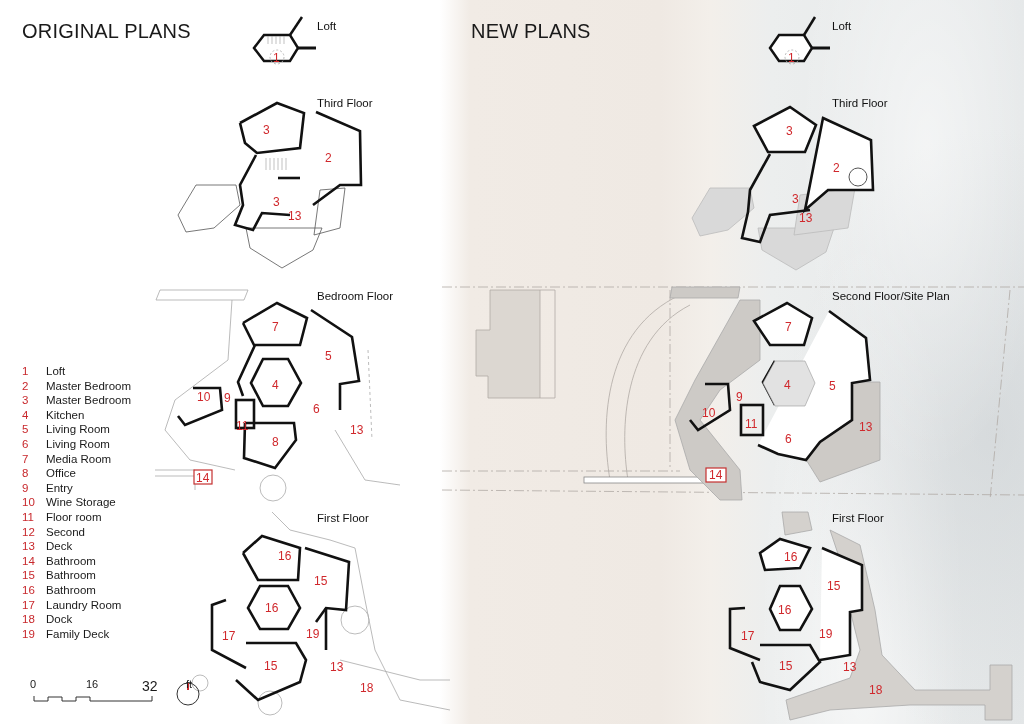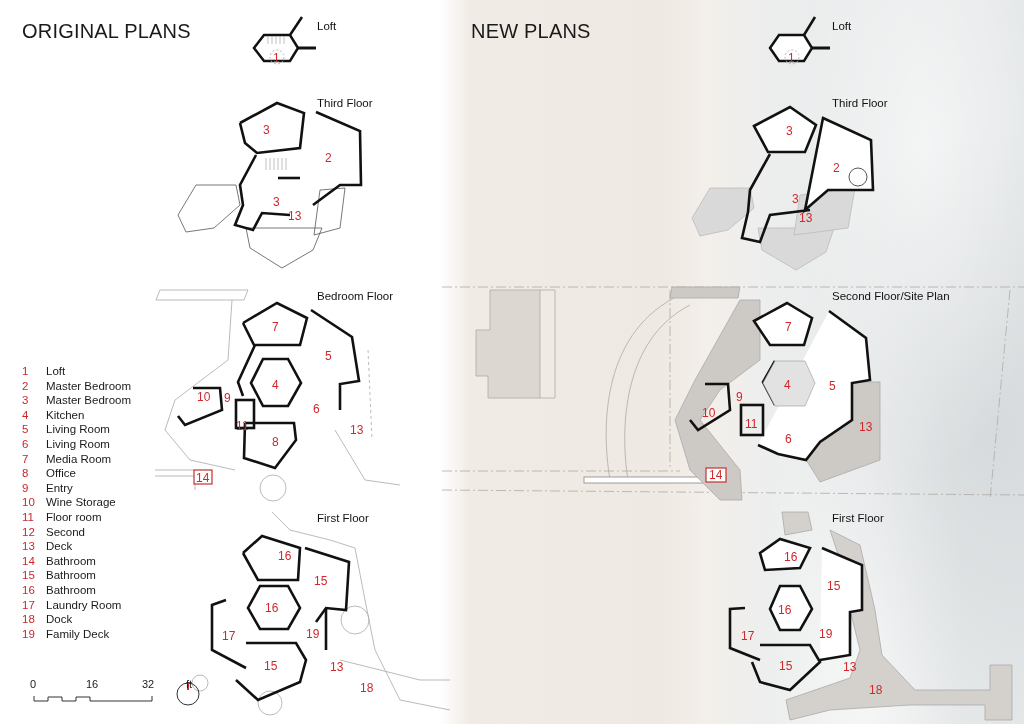--- a/index.html
+++ b/index.html
@@ -334,15 +334,15 @@
   </div>
 
 <div class="scale">
   <svg width="190" height="40" style="position:absolute;left:0;top:0;overflow:visible;">
     <polyline points="4,20 4,25 18,25 18,21 32,21 32,25 46,25 46,21 60,21 60,25 122,25 122,20" fill="none" stroke="#333" stroke-width="1"></polyline>
     <circle cx="158" cy="18" r="11" fill="none" stroke="#333" stroke-width="1"></circle>
     <line x1="158" y1="7" x2="158" y2="14" stroke="#d0282c" stroke-width="2"></line>
   </svg>
   <span style="position:absolute;left:0;top:2px;font-size:11px;">0</span>
   <span style="position:absolute;left:56px;top:2px;font-size:11px;">16</span>
-  <span style="position:absolute;left:112px;top:2px;font-size:11px;">32</span>
+  <span style="position:absolute;left:112px;top:2px;font-size:14px;">32</span>
   <span style="position:absolute;left:128px;top:2px;font-size:11px;margin-left:28px;">ft</span>
 </div>
 
 </body></html>

